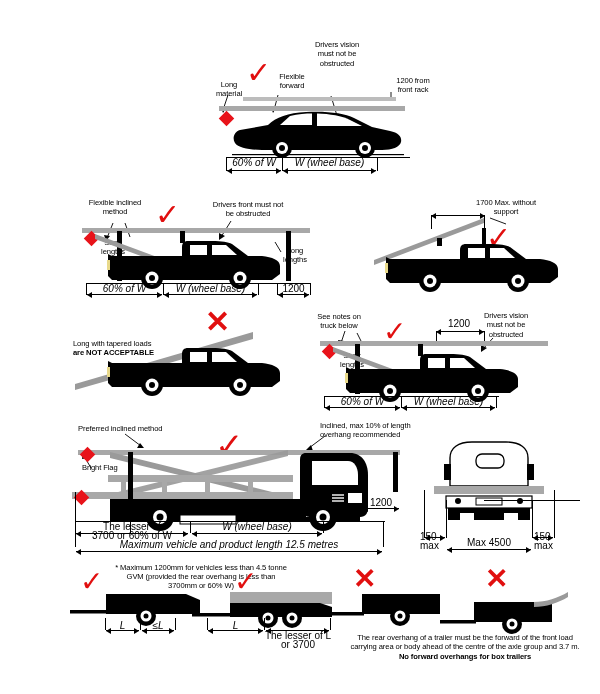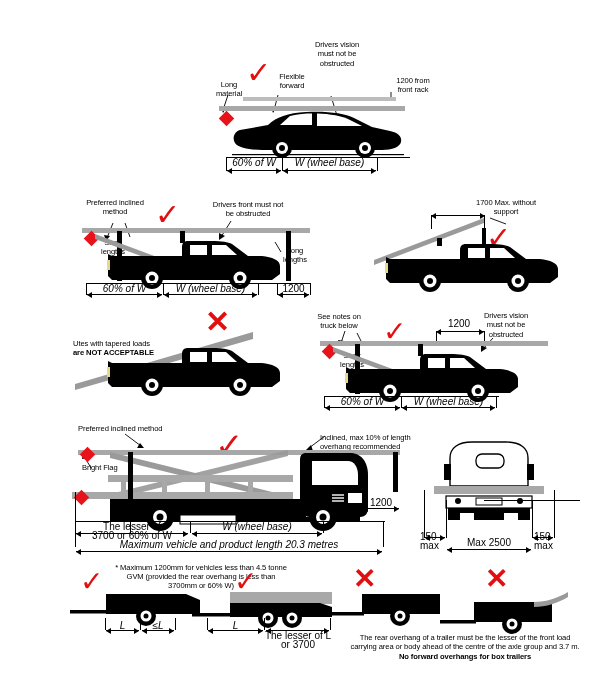--- a/index.html
+++ b/index.html
@@ -134,21 +134,21 @@
     <div class="vtick" style="left:226px; top:157px; height:14px;"></div>
     <div class="vtick" style="left:282px; top:157px; height:14px;"></div>
     <div class="vtick" style="left:377px; top:157px; height:14px;"></div>
     <div class="dimline" style="left:227px; top:170px; width:54px;"></div>
     <div class="dimline" style="left:283px; top:170px; width:93px;"></div>
     <div class="dim ital" style="left:227px; top:158px; width:54px;">60% of W</div>
     <div class="dim ital" style="left:283px; top:158px; width:93px;">W (wheel base)</div>
   </div>
 
   <div>
-    <div class="lbl" style="left:78px; top:198px; width:74px;">Preferred inclined
+    <div class="lbl" style="left:78px; top:198px; width:74px;">Flexible inclined
 method</div>
     <div class="lbl" style="left:95px; top:238px; width:36px;">Short
 lengths</div>
     <div class="lbl" style="left:195px; top:200px; width:106px;">Drivers front must not
 be obstructed</div>
     <div class="lbl" style="left:276px; top:246px; width:38px;">Long
 lengths</div>
 
     <div class="tick" style="left:155px; top:200px; font-size:30px;">✓</div>
 
@@ -231,21 +231,21 @@
       <circle cx="48" cy="38" r="11" fill="#000"></circle>
       <circle cx="48" cy="38" r="6.5" fill="#fff"></circle>
       <circle cx="48" cy="38" r="3" fill="#000"></circle>
       <circle cx="136" cy="38" r="11" fill="#000"></circle>
       <circle cx="136" cy="38" r="6.5" fill="#fff"></circle>
       <circle cx="136" cy="38" r="3" fill="#000"></circle>
     </svg>
   </div>
 
   <div>
-    <div class="lbl left" style="left:73px; top:339px; width:160px;">Utes with tapered loads</div>
+    <div class="lbl left" style="left:73px; top:339px; width:160px;">Long with tapered loads</div>
     <div class="lbl left bold" style="left:73px; top:348px; width:160px;">are NOT ACCEPTABLE</div>
 
     <div class="cross" style="left:205px; top:307px; font-size:30px;">✕</div>
 
     <svg style="position:absolute; left:75px; top:330px;" width="190" height="60">
       <polygon points="0,54 178,2 178,9 0,60" fill="#9a9a9a"></polygon>
     </svg>
 
     <svg class="vehicle" style="left:104px; top:347px;" width="180" height="46" viewBox="0 0 180 46">
       <path fill="#000" d="M4,14 L4,36 L8,40 L168,40 L176,34 L176,26
@@ -317,21 +317,21 @@
     <div class="vtick" style="left:496px; top:396px; height:12px;"></div>
     <div class="dimline" style="left:325px; top:407px; width:75px;"></div>
     <div class="dimline" style="left:402px; top:407px; width:93px;"></div>
     <div class="dim ital" style="left:325px; top:397px; width:75px;">60% of W</div>
     <div class="dim ital" style="left:402px; top:397px; width:93px;">W (wheel base)</div>
   </div>
 
   <div>
     <div class="lbl left" style="left:78px; top:424px; width:120px;">Preferred inclined method</div>
     <div class="lbl left" style="left:82px; top:463px; width:60px;">Bright Flag</div>
-    <div class="lbl left" style="left:320px; top:433px; width:120px;">Inclined, max 10% of length
+    <div class="lbl left" style="left:320px; top:421px; width:120px;">Inclined, max 10% of length
 overhang recommended</div>
     <div class="dim" style="left:368px; top:498px; width:26px;">1200</div>
 
     <div class="tick" style="left:215px; top:428px; font-size:34px;">✓</div>
 
     <svg style="position:absolute; left:75px; top:428px;" width="330" height="50">
       <line x1="50" y1="6" x2="66" y2="18" stroke="#000" stroke-width="0.9"></line>
       <polygon points="69,20 62,20 65,15" fill="#000"></polygon>
       <line x1="16" y1="40" x2="9" y2="28" stroke="#000" stroke-width="0.9"></line>
       <polygon points="8,25 13,30 7,31" fill="#000"></polygon>
@@ -392,21 +392,21 @@
     <div class="vtick" style="left:323px; top:521px; height:12px;"></div>
     <div class="vtick" style="left:383px; top:521px; height:26px;"></div>
 
     <div class="dimline" style="left:76px; top:533px; width:112px;"></div>
     <div class="dimline" style="left:192px; top:533px; width:130px;"></div>
     <div class="dim" style="left:76px; top:522px; width:112px;">The lesser of</div>
     <div class="dim" style="left:76px; top:531px; width:112px;">3700 or 60% of W</div>
     <div class="dim ital" style="left:192px; top:522px; width:130px;">W (wheel base)</div>
 
     <div class="dimline" style="left:76px; top:551px; width:306px;"></div>
-    <div class="dim ital" style="left:76px; top:540px; width:306px;">Maximum vehicle and product length 20.3 metres</div>
+    <div class="dim ital" style="left:76px; top:540px; width:306px;">Maximum vehicle and product length 12.5 metres</div>
   </div>
 
   <div>
     <div class="tick" style="left:466px; top:445px; font-size:32px;">✓</div>
 
     <svg class="vehicle" style="left:422px; top:440px;" width="134" height="82" viewBox="0 0 134 82">
 
       <path fill="#fff" stroke="#000" stroke-width="1.4" d="M28,46 L28,18 C28,8 36,2 50,2 L84,2 C98,2 106,8 106,18 L106,46 Z"></path>
       <rect x="54" y="14" width="28" height="14" rx="6" fill="#fff" stroke="#000" stroke-width="1.3"></rect>
 
@@ -430,21 +430,21 @@
     <div class="htick" style="left:484px; top:500px; width:96px;"></div>
 
     <div class="dimline" style="left:425px; top:537px; width:20px;"></div>
     <div class="dimline" style="left:533px; top:537px; width:20px;"></div>
     <div class="dimline" style="left:447px; top:549px; width:84px;"></div>
 
     <div class="dim" style="left:420px; top:532px; width:26px; text-align:left;">150
 max</div>
     <div class="dim" style="left:534px; top:532px; width:26px; text-align:left;">150
 max</div>
-    <div class="dim" style="left:447px; top:538px; width:84px;">Max 2500</div>
+    <div class="dim" style="left:447px; top:538px; width:84px;">Max 4500</div>
   </div>
 
   <div>
 
     <div class="lbl" style="left:97px; top:563px; width:208px; line-height:9.2px;">* Maximum 1200mm for vehicles less than 4.5 tonne
 GVM (provided the rear overhang is less than
 3700mm or 60% W)</div>
 
     <div class="tick" style="left:80px; top:568px; font-size:28px;">✓</div>
     <div class="tick" style="left:234px; top:568px; font-size:28px;">✓</div>
@@ -498,18 +498,18 @@
 
     <svg class="vehicle" style="left:440px; top:592px;" width="130" height="42" viewBox="0 0 130 42">
       <rect x="0" y="28" width="36" height="3.5" fill="#000"></rect>
       <path fill="#000" d="M34,10 L112,10 L112,30 L34,30 Z"></path>
       <path fill="#9a9a9a" d="M94,10 C106,10 118,6 128,0 L128,5 C118,11 106,15 94,15 Z"></path>
       <circle cx="72" cy="32" r="10" fill="#000"></circle>
       <circle cx="72" cy="32" r="5.5" fill="#fff"></circle>
       <circle cx="72" cy="32" r="2.5" fill="#000"></circle>
     </svg>
 
-    <div class="lbl" style="left:336px; top:633px; width:258px;">The rear overhang of a trailer must be the lesser of the front load</div>
+    <div class="lbl" style="left:336px; top:633px; width:258px;">The rear overhang of a trailer must be the forward of the front load</div>
     <div class="lbl" style="left:336px; top:642px; width:258px;">carrying area or body ahead of the centre of the axle group and 3.7 m.</div>
     <div class="lbl bold" style="left:336px; top:652px; width:258px;">No forward overhangs for box trailers</div>
   </div>
 
 </div>
 
 </body></html>

